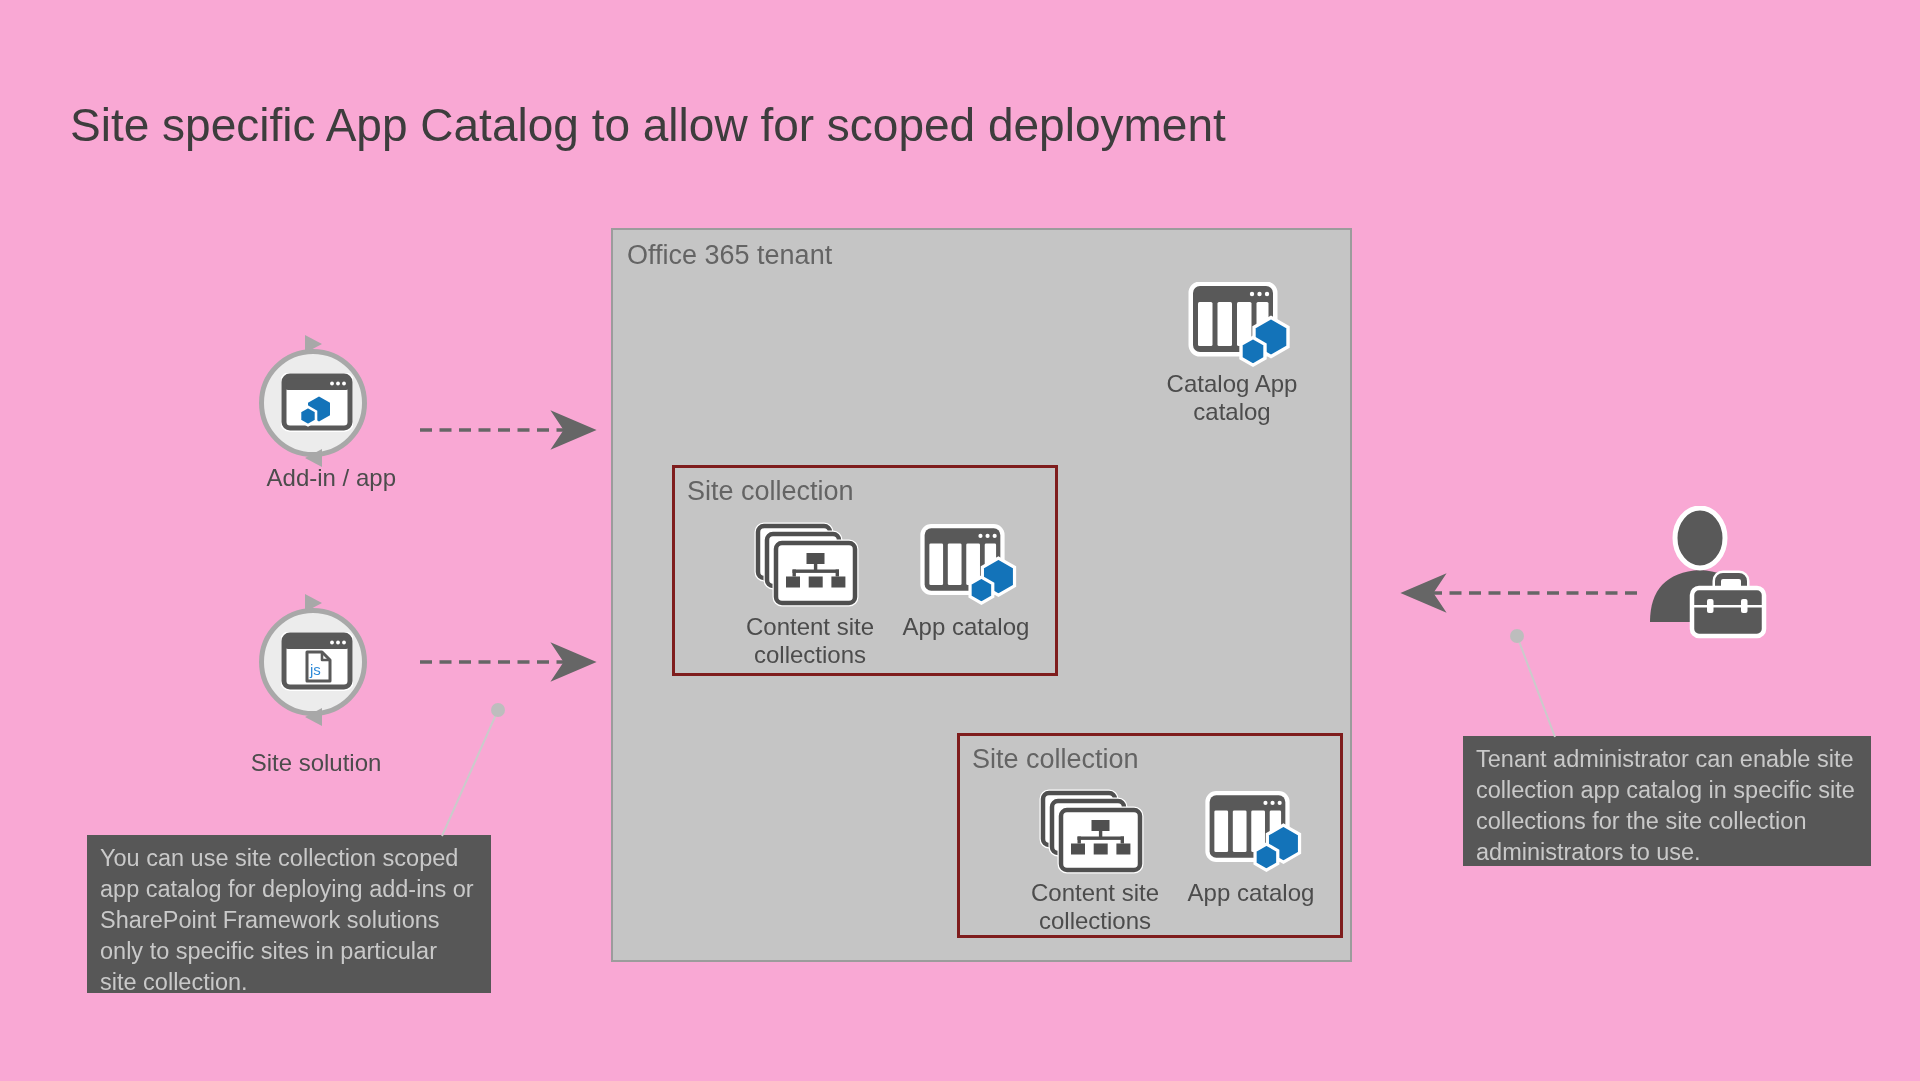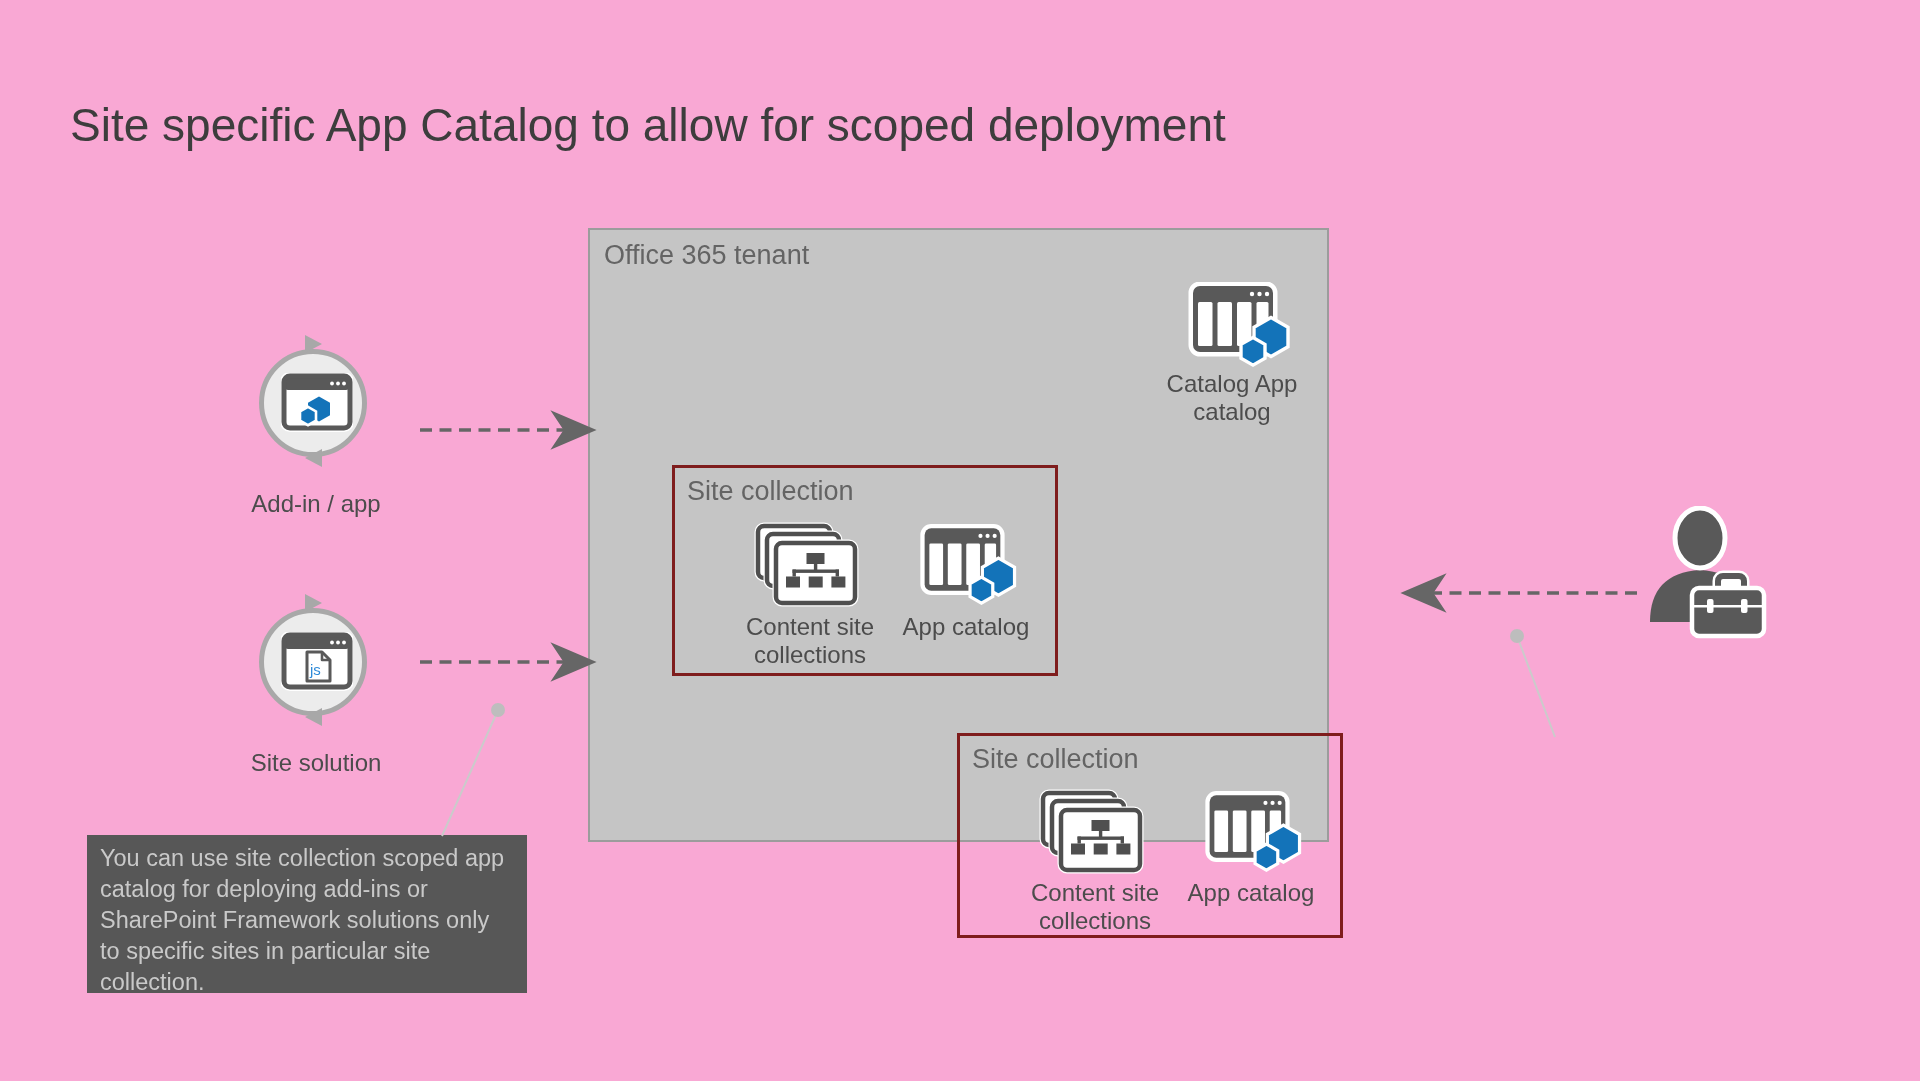--- a/index.html
+++ b/index.html
@@ -24,42 +24,42 @@
   }
   .tri{position:absolute;width:0;height:0;}
   .tri-right{border-top:9px solid transparent;border-bottom:9px solid transparent;border-left:17px solid #a8a8a8;}
   .tri-left{border-top:9px solid transparent;border-bottom:9px solid transparent;border-right:17px solid #a8a8a8;}
 
   .icon-label{
     position:absolute;text-align:center;color:#4c4c4c;font-size:24px;line-height:1.15;
   }
 
   .tenant-box{
-    position:absolute;left:588px;top:228px;width:741px;height:614px;
+    position:absolute;left:611px;top:228px;width:741px;height:734px;
     background:#c5c5c5;border:2px solid #9c9c9c;box-sizing:border-box;
   }
   .tenant-box .box-heading{
     position:absolute;left:14px;top:10px;font-size:27px;color:#646464;
   }
   .site-box{
     position:absolute;border:3px solid #7f1d1d;box-sizing:border-box;
   }
   .site-box .box-heading{
     position:absolute;left:12px;top:8px;font-size:27px;color:#646464;
   }
   .site-box-1{left:672px;top:465px;width:386px;height:211px;}
   .site-box-2{left:957px;top:733px;width:386px;height:205px;}
 
   .svg-icon{position:absolute;}
 
   .tooltip{
     position:absolute;background:#575757;color:#c9c9c9;
     font-size:23.5px;line-height:1.32;padding:8px 13px;box-sizing:border-box;
   }
-  .tooltip-left{left:87px;top:835px;width:440px;height:158px;}
+  .tooltip-left{left:87px;top:835px;width:404px;height:158px;}
   .tooltip-right{left:1463px;top:736px;width:408px;height:130px;}
 
   .overlay{position:absolute;left:0;top:0;pointer-events:none;}
 </style>
 </head>
 <body>
 
 <div class="stage">
 
   <div class="page-title">Site specific App Catalog to allow for scoped deployment</div>
@@ -72,21 +72,21 @@
       <rect x="3" y="3" width="66" height="52" rx="6" fill="none" stroke="#ffffff" stroke-width="8"></rect>
       <rect x="3" y="3" width="66" height="52" rx="6" fill="#ffffff"></rect>
       <rect x="4" y="4" width="64" height="13" rx="3" fill="#595959"></rect>
       <rect x="3" y="3" width="66" height="52" rx="6" fill="none" stroke="#595959" stroke-width="5"></rect>
       <circle cx="51" cy="10.5" r="1.9" fill="#fff"></circle>
         <circle cx="57" cy="10.5" r="1.9" fill="#fff"></circle>
         <circle cx="63" cy="10.5" r="1.9" fill="#fff"></circle>
       <polygon points="38,23.5 49,29.8 49,42.2 38,48.5 27,42.2 27,29.8" fill="#1373b9"></polygon>
       <polygon points="27,33.8 35,38.4 35,47.6 27,52.2 19,47.6 19,38.4" fill="#1373b9" stroke="#ffffff" stroke-width="2.6"></polygon>
     </svg>
-    <div class="icon-label" style="left:236px;top:490px;width:160px;">Add-in / app</div>
+    <div class="icon-label" style="left:236px;top:464px;width:160px;text-align:right;">Add-in / app</div>
   </div>
 
   <div>
     <div class="sync-circle" style="left:259px;top:608px;"></div>
     <div class="tri tri-right" style="left:305px;top:594px;"></div>
     <div class="tri tri-left" style="left:305px;top:708px;"></div>
     <svg class="svg-icon" style="left:281px;top:632px;" width="72" height="60" viewBox="0 0 72 60">
       <rect x="3" y="3" width="66" height="52" rx="6" fill="none" stroke="#ffffff" stroke-width="8"></rect>
       <rect x="3" y="3" width="66" height="52" rx="6" fill="#ffffff"></rect>
       <rect x="4" y="4" width="64" height="13" rx="3" fill="#595959"></rect>
@@ -205,20 +205,21 @@
       <rect x="84" y="70" width="26" height="18" rx="5" fill="none" stroke="#ffffff" stroke-width="11"></rect>
       <rect x="84" y="70" width="26" height="18" rx="5" fill="#ffffff" stroke="#595959" stroke-width="6"></rect>
       <rect x="58" y="82" width="72" height="48" rx="7" fill="#595959" stroke="#ffffff" stroke-width="4.5"></rect>
       <rect x="58" y="99" width="72" height="2.5" fill="#ffffff"></rect>
       <rect x="73" y="93" width="6.5" height="14" rx="2" fill="#ffffff"></rect>
       <rect x="107" y="93" width="6.5" height="14" rx="2" fill="#ffffff"></rect>
     </g>
   </svg>
 
   <div class="tooltip tooltip-left">You can use site collection scoped app catalog for deploying add-ins or SharePoint Framework solutions only to specific sites in particular site collection.</div>
+  <div class="tooltip tooltip-right">Tenant administrator can enable site collection app catalog in specific site collections for the site collection administrators to use.</div>
 
   <svg class="overlay" width="1920" height="1081" viewBox="0 0 1920 1081">
     <defs>
       <marker id="arrowhead" viewBox="0 0 14 12" refX="12" refY="6" markerWidth="13" markerHeight="11" orient="auto-start-reverse">
         <path d="M0,0 L14,6 L0,12 L4,6 Z" fill="#666666"></path>
       </marker>
     </defs>
     <line x1="420" y1="430" x2="590" y2="430" stroke="#666666" stroke-width="3.6" stroke-dasharray="12 7.5" marker-end="url(#arrowhead)"></line>
     <line x1="420" y1="662" x2="590" y2="662" stroke="#666666" stroke-width="3.6" stroke-dasharray="12 7.5" marker-end="url(#arrowhead)"></line>
     <line x1="1637" y1="593" x2="1407" y2="593" stroke="#666666" stroke-width="3.6" stroke-dasharray="12 7.5" marker-end="url(#arrowhead)"></line>

